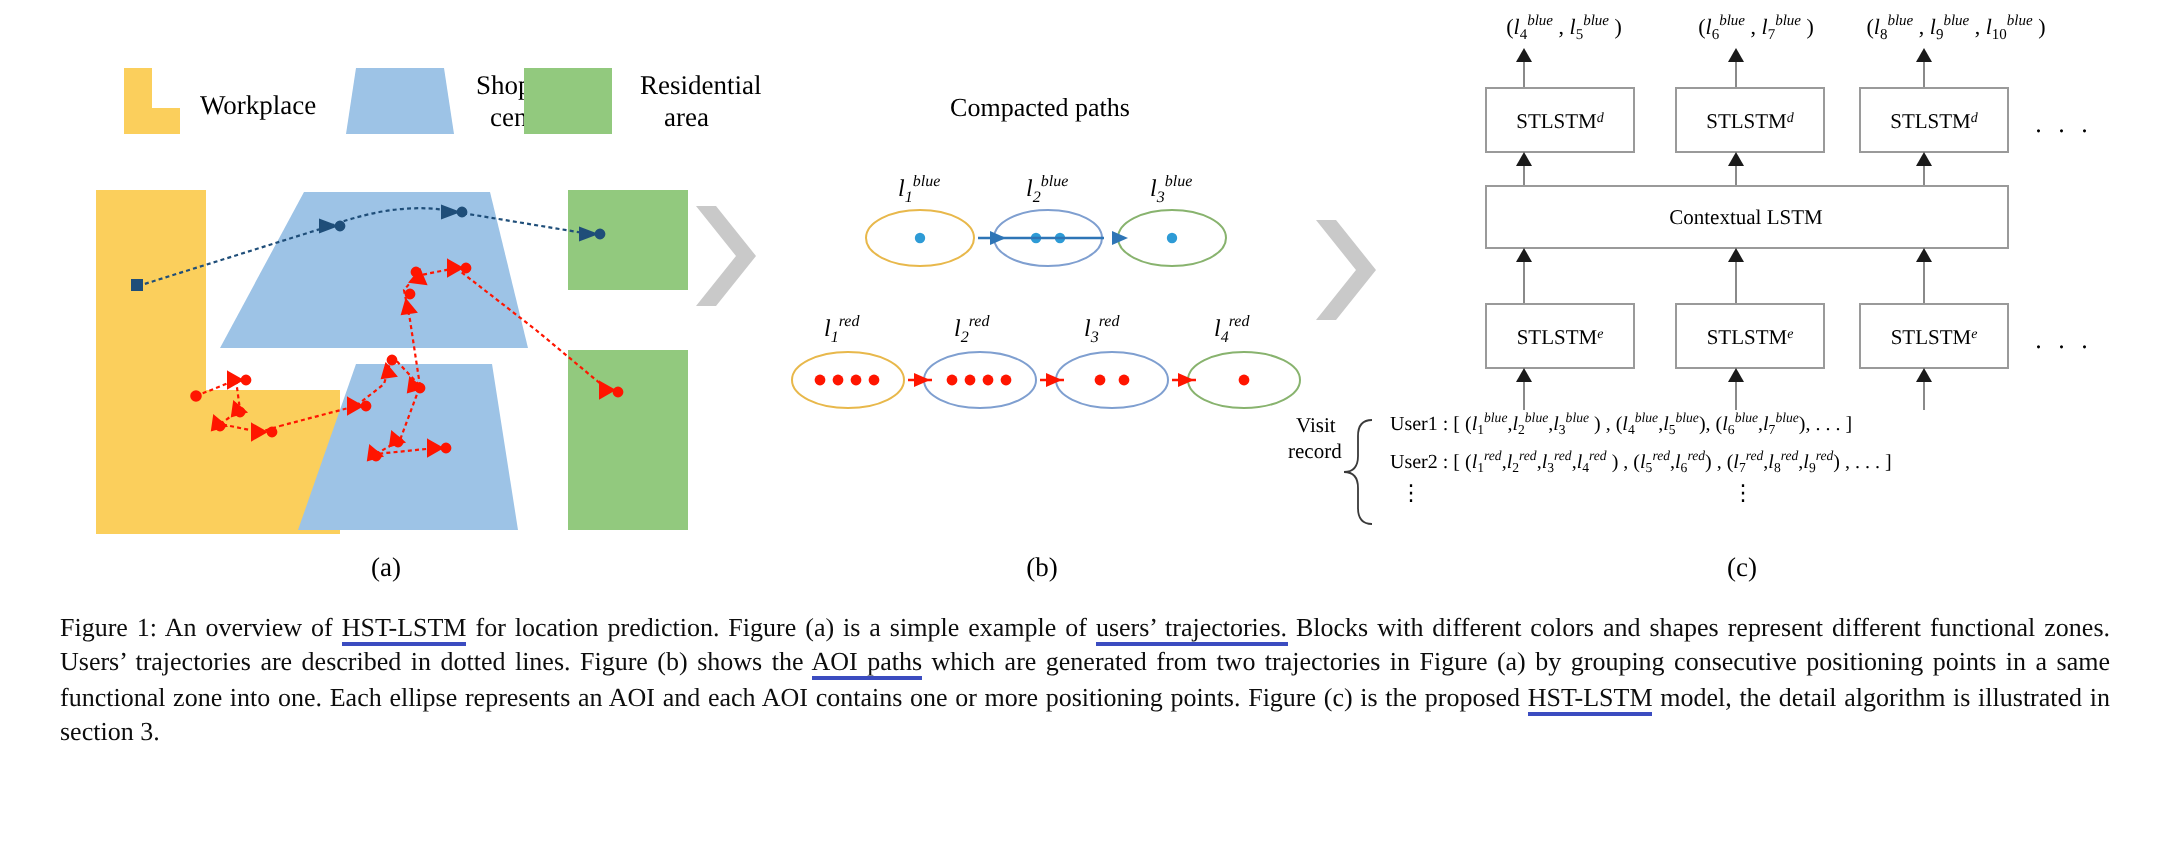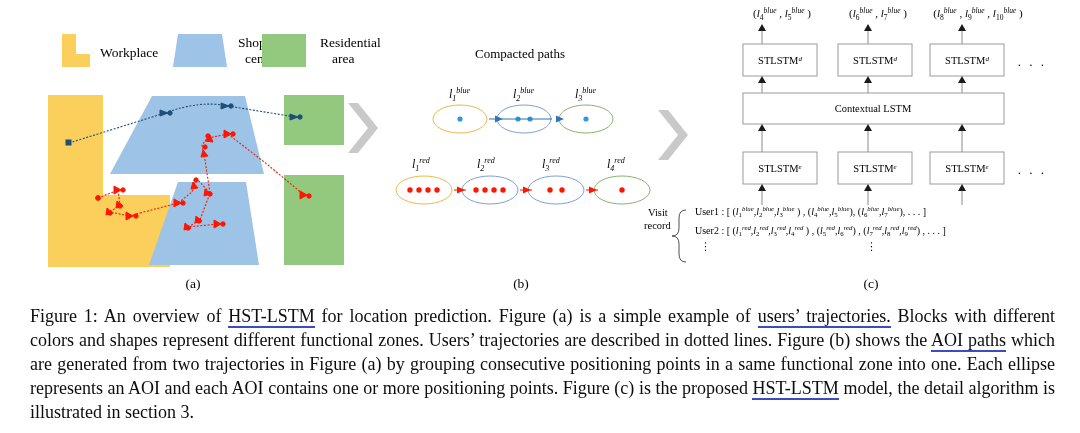--- a/index.html
+++ b/index.html
@@ -1,20 +1,20 @@
 <!DOCTYPE html>
 <html><head>
 <meta charset="utf-8">
 <style>
   html,body{margin:0;padding:0;background:#fff;}
   body{width:1080px;height:433px;position:relative;overflow:hidden;
        font-family:"Liberation Serif", serif; color:#111;}
   .fig{position:absolute;left:0;top:0;width:1080px;height:300px;}
   .cap{position:absolute;left:30px;top:305px;width:1025px;
-       font-family:"Liberation Serif", serif;font-size:18px;line-height:1.33;
+       font-family:"Liberation Serif", serif;font-size:13px;line-height:1.33;
        text-align:justify;color:#0d0d0d;}
   .ul{border-bottom:2.4px solid #3b4cc0;padding-bottom:0px;}
   svg{display:block;}
 </style>
 </head>
 <body>
 
 <div class="fig">
 <svg width="1080" height="300" viewBox="0 0 1080 300">
 

